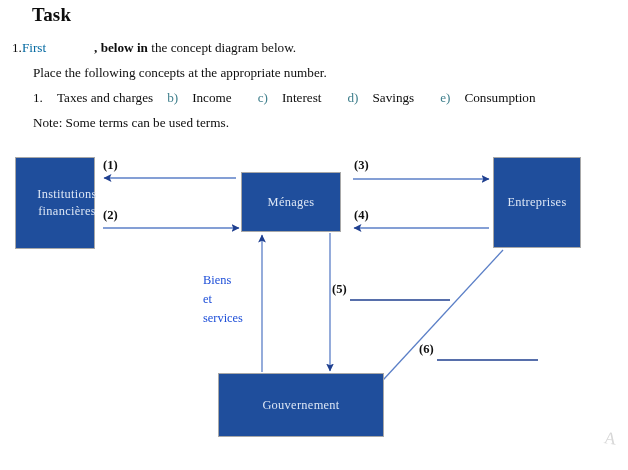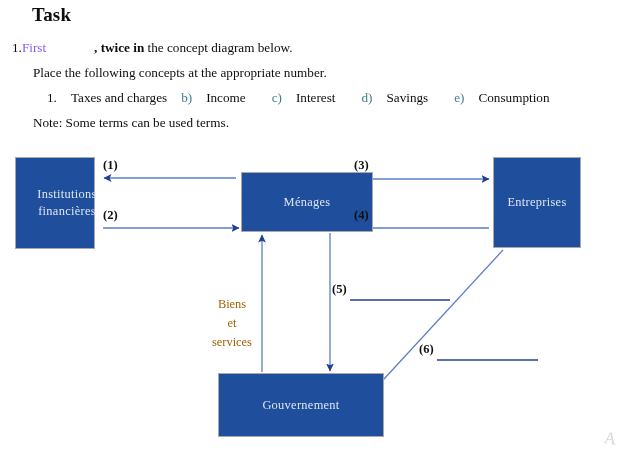--- a/index.html
+++ b/index.html
@@ -26,24 +26,24 @@
     letter-spacing: 0.2px;
     margin-left: 20px;
   }
   .line {
     position: absolute;
     font-size: 13.2px;
     white-space: pre;
   }
   .l1 { left: 12px; top: 40px; }
   .l2 { left: 33px; top: 65px; }
-  .l3 { left: 33px; top: 90px; margin-left: 14px; }
+  .l3 { left: 33px; top: 90px; }
   .l4 { left: 33px; top: 115px; }
 
-  .accent { color: #8b5cf6; }
+  .accent { color: #0369a1; }
   .bold { font-weight: bold; }
 
   .opt-letter { color: #3f7f8c; }
   .spacer-sm { display: inline-block; width: 14px; }
   .spacer-md { display: inline-block; width: 26px; }
   .spacer-lg { display: inline-block; width: 48px; }
 
   
   #diagram {
     position: absolute;
@@ -60,21 +60,21 @@
     color: #dce6f5;
     display: flex;
     align-items: center;
     justify-content: center;
     text-align: center;
     font-size: 12.4px;
     line-height: 1.35;
     letter-spacing: 0.3px;
   }
   #node-fin  { left: 15px;  top: 9px;   width: 80px;  height: 92px; padding-left: 24px; }
-  #node-men  { left: 241px; top: 24px;  width: 132px; height: 60px; }
+  #node-men  { left: 241px; top: 24px;  width: 100px; height: 60px; }
   #node-ent  { left: 493px; top: 9px;   width: 88px;  height: 91px; align-items: center; }
   #node-gov  { left: 218px; top: 225px; width: 166px; height: 64px; }
 
   .num-label {
     position: absolute;
     font-size: 12.6px;
     font-weight: bold;
     color: #111111;
     white-space: nowrap;
   }
@@ -83,25 +83,24 @@
   #lbl3 { left: 354px; top: 10px; }
   #lbl4 { left: 354px; top: 60px; }
   #lbl5 { left: 332px; top: 134px; }
   #lbl6 { left: 419px; top: 194px; }
 
   .goods-label {
     position: absolute;
     left: 203px;
     top: 123px;
     width: 58px;
-    text-align: center;
+    text-align: left;
     font-size: 12.4px;
     line-height: 1.55;
-    color: #a16207;
-    margin-top: 24px;
+    color: #1d4ed8;
   }
 
   .corner-mark {
     position: absolute;
     left: 604px;
     top: 284px;
     font-size: 17px;
     color: #d8d8d8;
     font-family: "Liberation Serif", serif;
     transform: rotate(8deg);
@@ -115,21 +114,21 @@
     width: 628px;
     height: 322px;
     overflow: visible;
   }
 </style>
 </head>
 <body>
 
 <div class="task-heading">Task</div>
 
-<div class="line l1"><span>1.</span><span class="accent">First</span><span class="spacer-lg"></span><span class="bold">, twice in</span><span> the concept diagram below.</span></div>
+<div class="line l1"><span>1.</span><span class="accent">First</span><span class="spacer-lg"></span><span class="bold">, below in</span><span> the concept diagram below.</span></div>
 
 <div class="line l2">Place the following concepts at the appropriate number.</div>
 
 <div class="line l3"><span>1.</span><span class="spacer-sm"></span><span>Taxes and charges</span><span class="spacer-sm"></span><span class="opt-letter">b)</span><span class="spacer-sm"></span><span>Income</span><span class="spacer-md"></span><span class="opt-letter">c)</span><span class="spacer-sm"></span><span>Interest</span><span class="spacer-md"></span><span class="opt-letter">d)</span><span class="spacer-sm"></span><span>Savings</span><span class="spacer-md"></span><span class="opt-letter">e)</span><span class="spacer-sm"></span><span>Consumption</span></div>
 
 <div class="line l4">Note: Some terms can be used terms.</div>
 
 <div id="diagram">
 
   <svg class="edges" viewBox="0 0 628 322">

